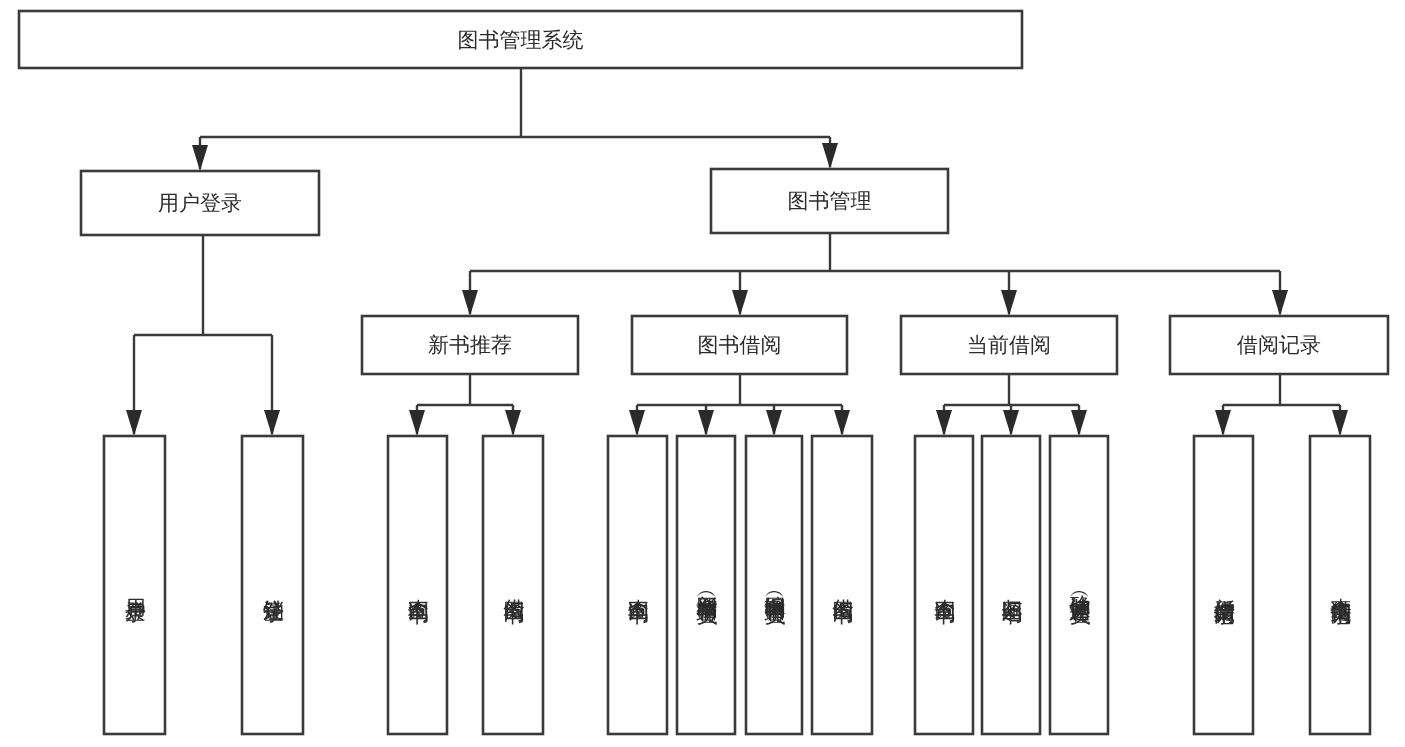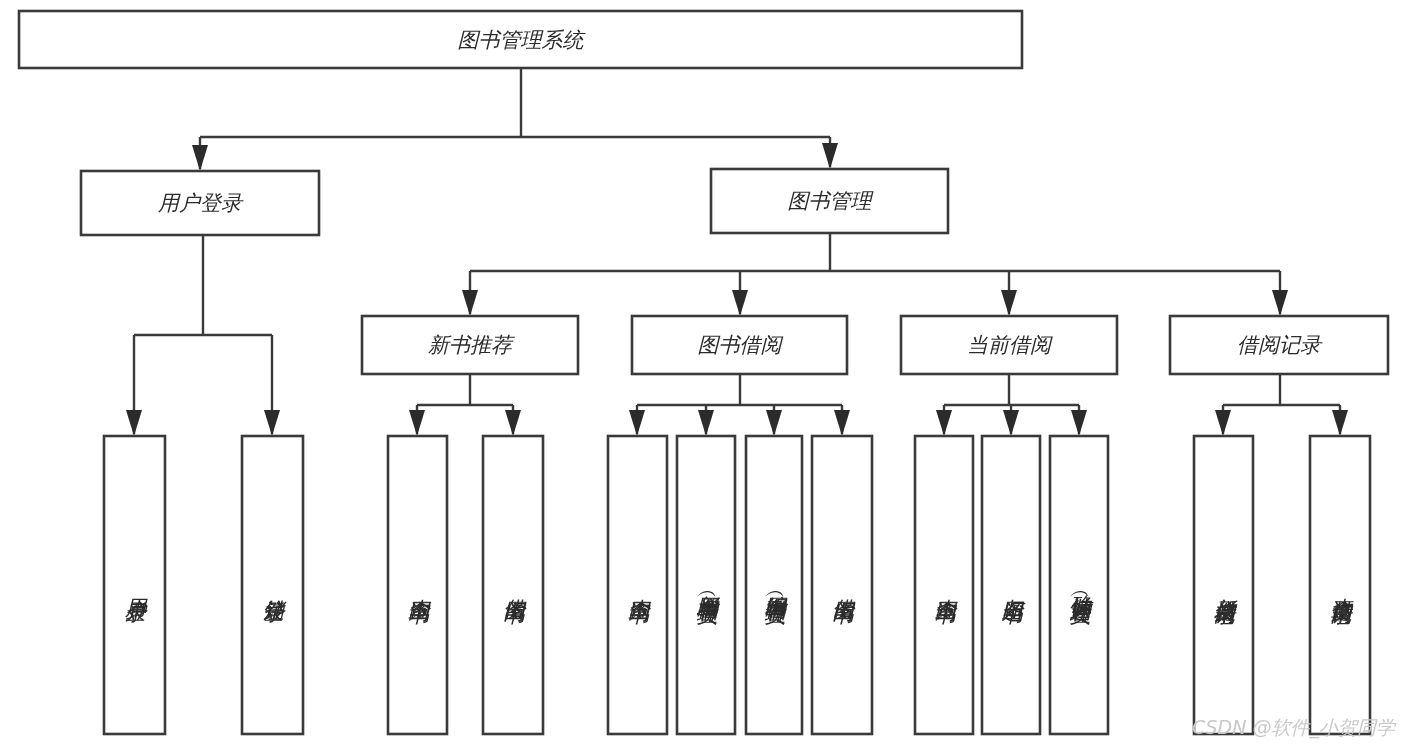--- a/index.html
+++ b/index.html
@@ -12,21 +12,20 @@
     width: 1405px;
     height: 747px;
     overflow: hidden;
     font-family: "DejaVu Sans", "Liberation Sans", sans-serif;
   }
   #diagram-root {
     position: relative;
     width: 1405px;
     height: 747px;
     background: #ffffff;
-    font-style: italic;
   }
   svg#diagram-svg {
     position: absolute;
     top: 0;
     left: 0;
     width: 1405px;
     height: 747px;
     display: block;
   }
   .node-box {
@@ -179,14 +178,13 @@
       <div class="node-label-v" style="left: 677px; top: 436px; width: 58px; height: 298px;">新增图书（管理员）</div>
       <div class="node-label-v" style="left: 746px; top: 436px; width: 56px; height: 298px;">编辑图书（管理员）</div>
       <div class="node-label-v" style="left: 812px; top: 436px; width: 60px; height: 298px;">借阅图书</div>
       <div class="node-label-v" style="left: 915px; top: 436px; width: 58px; height: 298px;">查询图书</div>
       <div class="node-label-v" style="left: 982px; top: 436px; width: 58px; height: 298px;">归还图书</div>
       <div class="node-label-v" style="left: 1050px; top: 436px; width: 58px; height: 298px;">确认归还（管理员）</div>
       <div class="node-label-v" style="left: 1194px; top: 436px; width: 59px; height: 298px;">新增借阅记录</div>
       <div class="node-label-v" style="left: 1310px; top: 436px; width: 60px; height: 298px;">查询借阅记录</div>
     </div>
 
-  <div id="watermark" style="color: rgb(200, 200, 200);">CSDN @软件_小贺同学</div>
 </div>
 
 </body></html>

